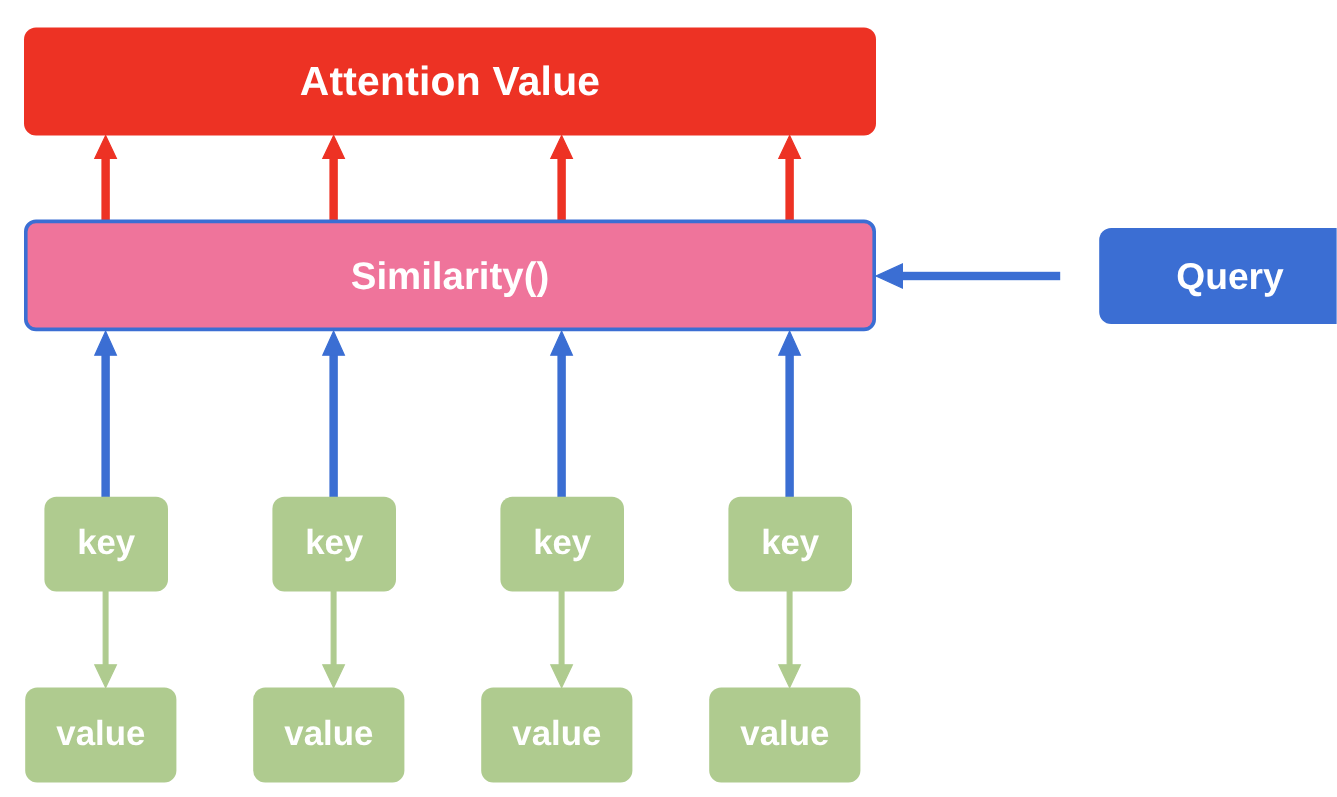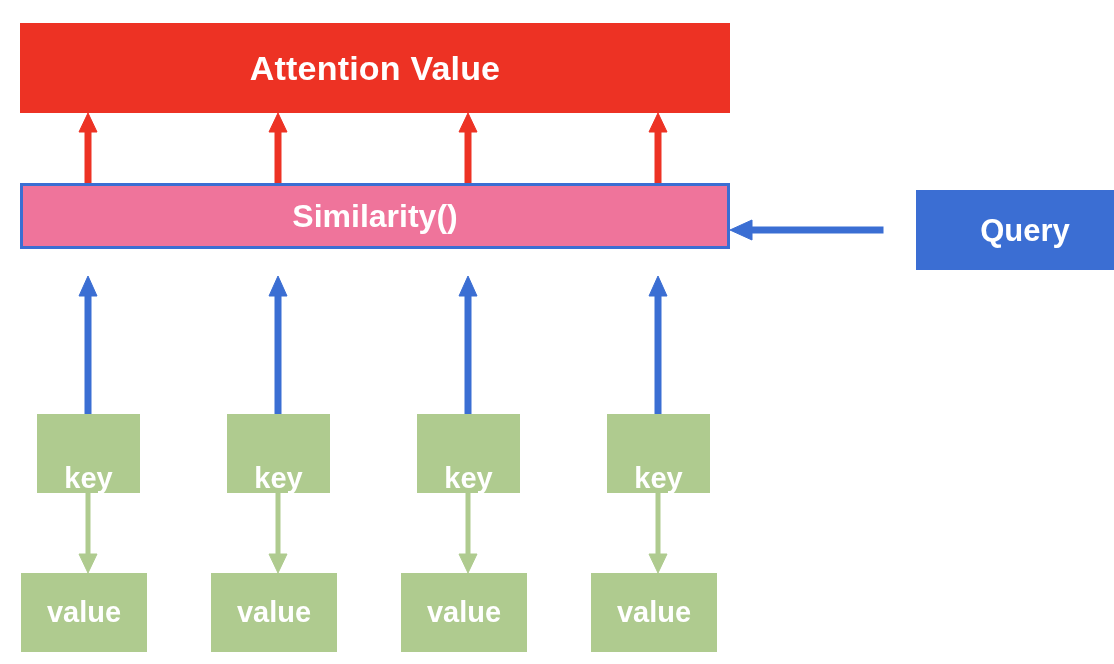--- a/index.html
+++ b/index.html
@@ -20,55 +20,55 @@
   .box {
     position: absolute;
     box-sizing: border-box;
     display: flex;
     align-items: center;
     justify-content: center;
     color: #ffffff;
     font-weight: bold;
     line-height: 1;
     user-select: none;
+    border-radius: 10px;
   }
   .attention-box {
     left: 20px;
     top: 23px;
     width: 710px;
     height: 90px;
     background: #ed3224;
     font-size: 34px;
     letter-spacing: 0.2px;
   }
   .similarity-box {
     left: 20px;
     top: 183px;
     width: 710px;
-    height: 66px;
+    height: 93px;
     background: #ef749b;
     border: 3px solid #3b6ed3;
     font-size: 32px;
   }
   .query-box {
     left: 916px;
     top: 190px;
     width: 218px;
     height: 80px;
     background: #3b6ed3;
     font-size: 31px;
   }
   .key-box {
     top: 414px;
     width: 103px;
     height: 79px;
     background: #afcb8f;
     font-size: 29px;
     font-weight: bold;
-    align-items: flex-end;
   }
   .value-box {
     top: 573px;
     width: 126px;
     height: 79px;
     background: #afcb8f;
     font-size: 29px;
     font-weight: bold;
   }
   .arrow-svg {

